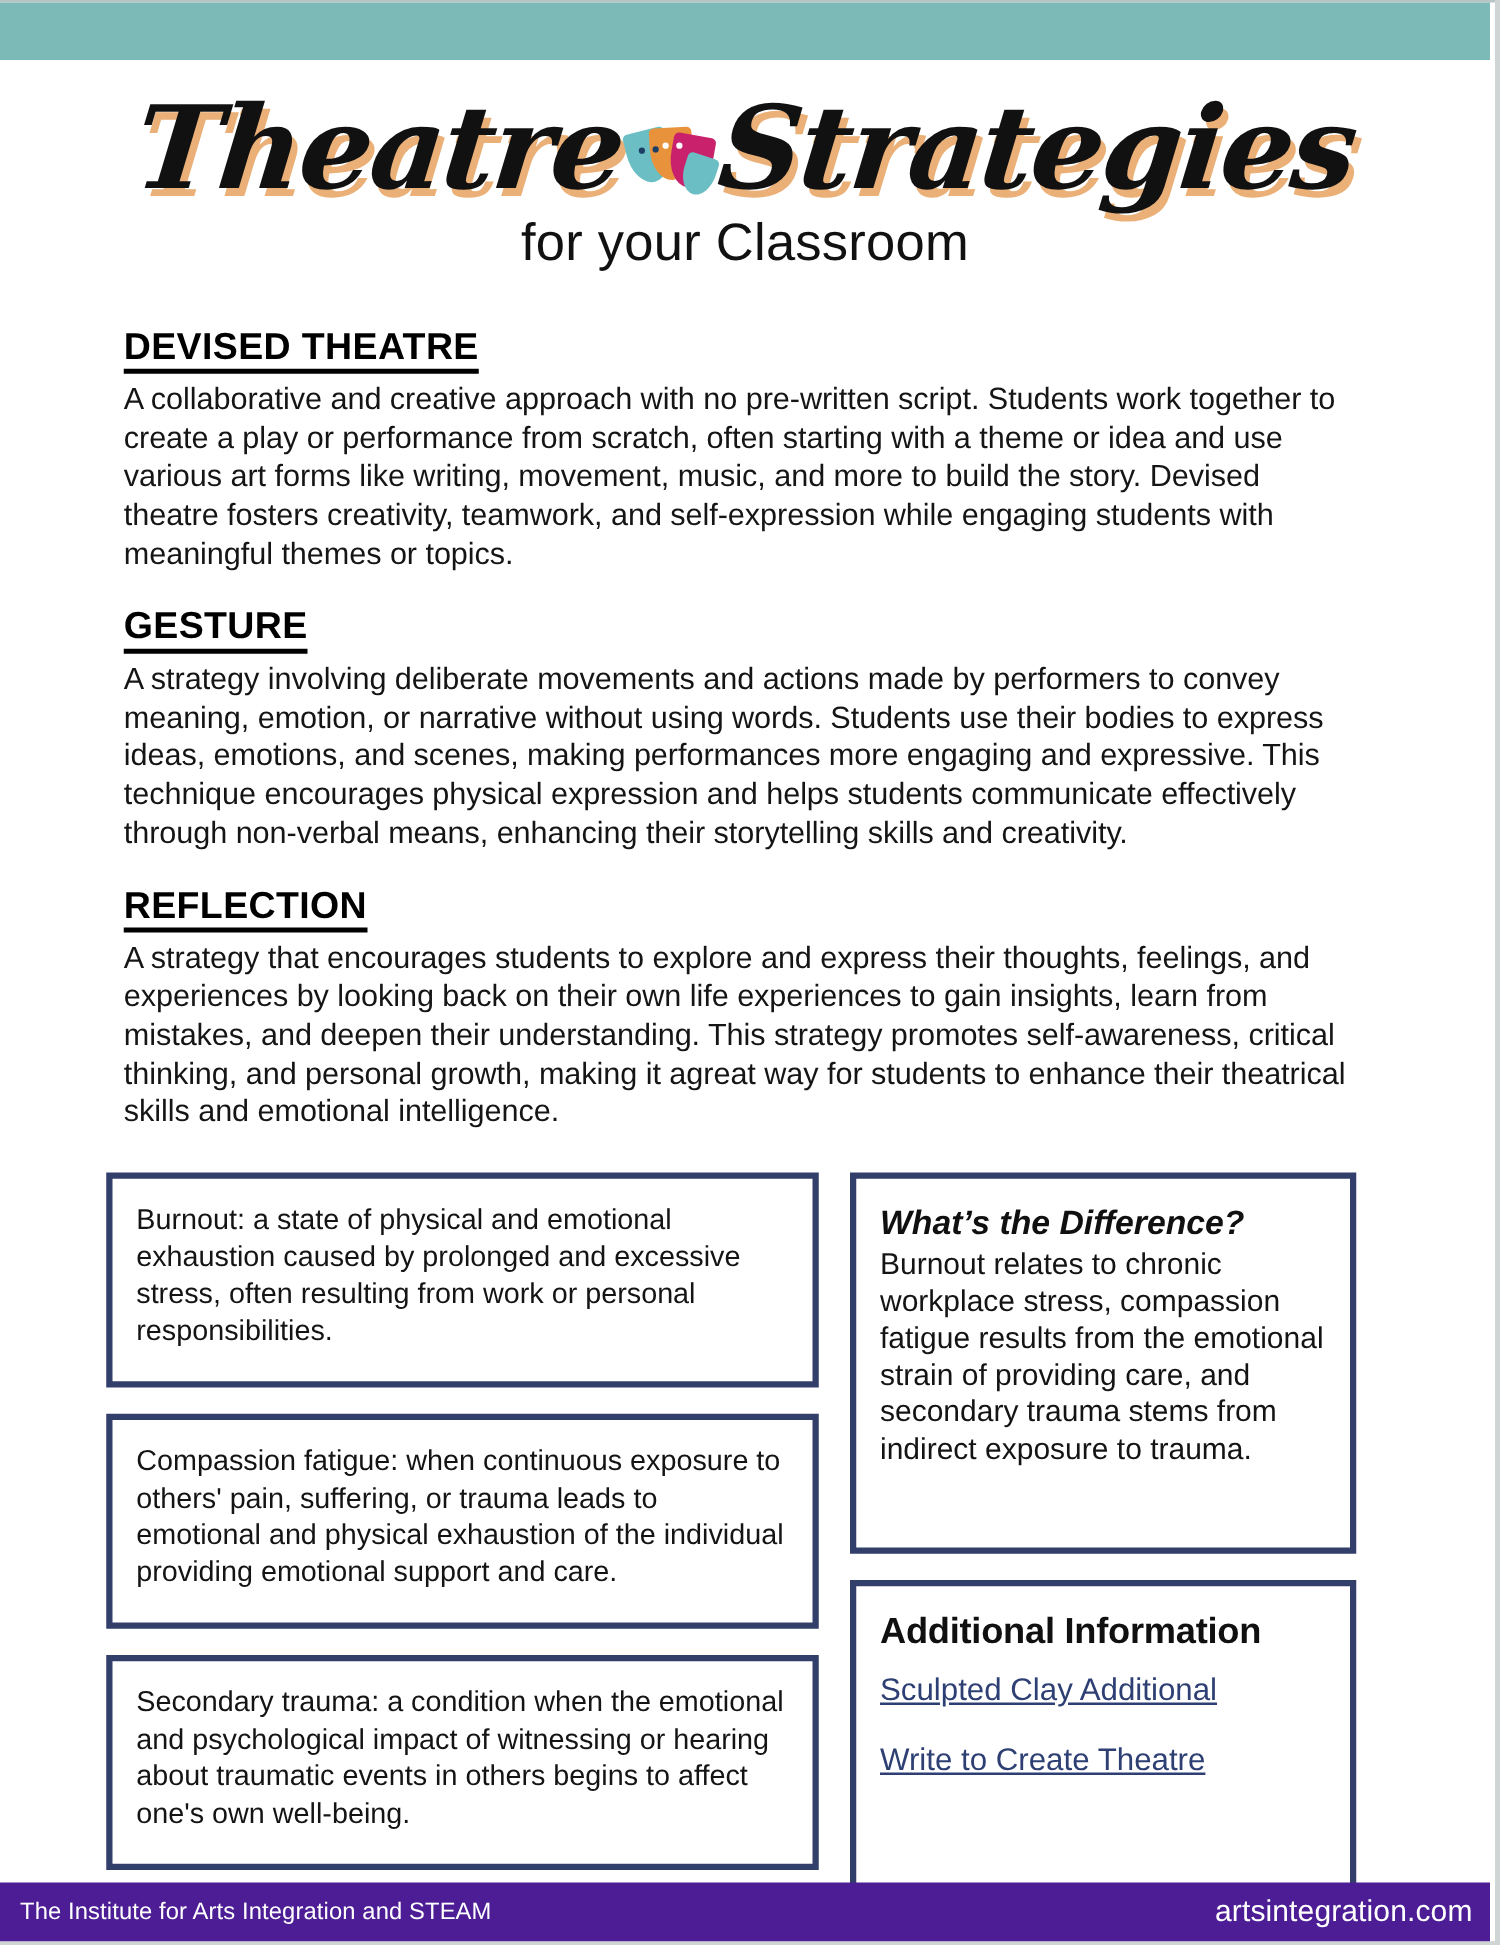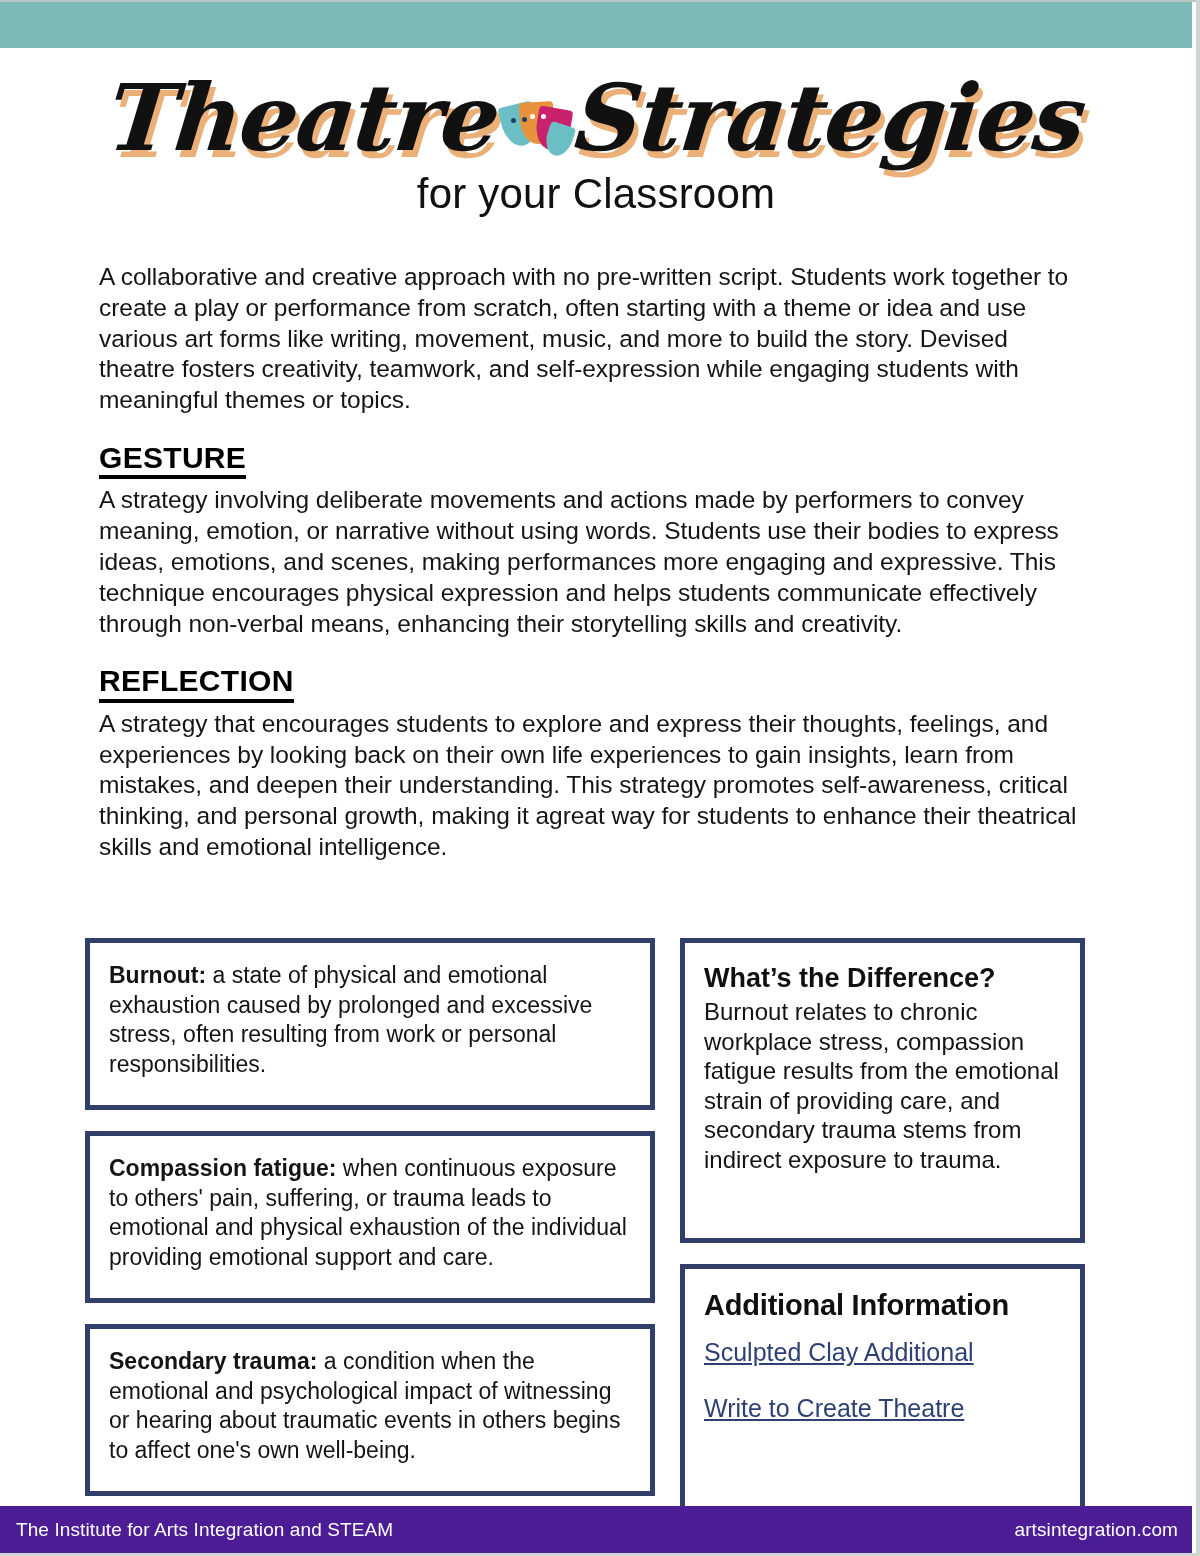--- a/index.html
+++ b/index.html
@@ -177,25 +177,26 @@
   }
   .box + .box { margin-top: 21px; }
   .box-text {
     font-family: "Liberation Sans", sans-serif;
     font-size: 23px;
     line-height: 29.5px;
     color: #141414;
     margin: 0;
   }
   .term {
+    font-weight: normal;
+  }
+  .box-h-italic {
+    font-family: "Liberation Sans", sans-serif;
     font-weight: bold;
-  }
-  .box-h-italic {
-    font-family: "Liberation Sans", sans-serif;
-    font-weight: bold;
+    font-style: italic;
     font-size: 27px;
     line-height: 34px;
     color: #101010;
     margin: 0 0 2px 0;
   }
   .box-h {
     font-family: "Liberation Sans", sans-serif;
     font-weight: bold;
     font-size: 29px;
     line-height: 36px;
@@ -249,21 +250,21 @@
     font-size: 19px;
     color: #ffffff;
     letter-spacing: 0.1px;
   }
   .footer-right {
     position: absolute;
     right: 14px;
     top: 50%;
     transform: translateY(-50%);
     font-family: "Liberation Sans", sans-serif;
-    font-size: 19px;
+    font-size: 24px;
     color: #ffffff;
     letter-spacing: 0.1px;
   }
 </style>
 </head>
 <body>
 
 <div class="page">
 
   <div class="edge-top"></div>
@@ -284,20 +285,21 @@
         <span class="mask-dot" style="left:30px;top:12px;background:#ffffff;"></span>
         <span class="mask-dot" style="left:41px;top:12px;background:#ffffff;"></span>
       </span><span class="script-word" id="logo-word2" data-shadow="Strategies">Strategies</span>
     </div>
     <div class="logo-sub">for your Classroom</div>
   </div>
 
   <div class="content">
 
     <div class="section">
+      <div class="sec-head">DEVISED THEATRE</div>
       <p class="sec-body">A collaborative and creative approach with no pre-written script. Students work together to create a play or performance from scratch, often starting with a theme or idea and use various art forms like writing, movement, music, and more to build the story. Devised theatre fosters creativity, teamwork, and self-expression while engaging students with meaningful themes or topics.</p>
     </div>
 
     <div class="section">
       <div class="sec-head">GESTURE</div>
       <p class="sec-body">A strategy involving deliberate movements and actions made by performers to convey meaning, emotion, or narrative without using words. Students use their bodies to express ideas, emotions, and scenes, making performances more engaging and expressive. This technique encourages physical expression and helps students communicate effectively through non-verbal means, enhancing their storytelling skills and creativity.</p>
     </div>
 
     <div class="section">
       <div class="sec-head">REFLECTION</div>

